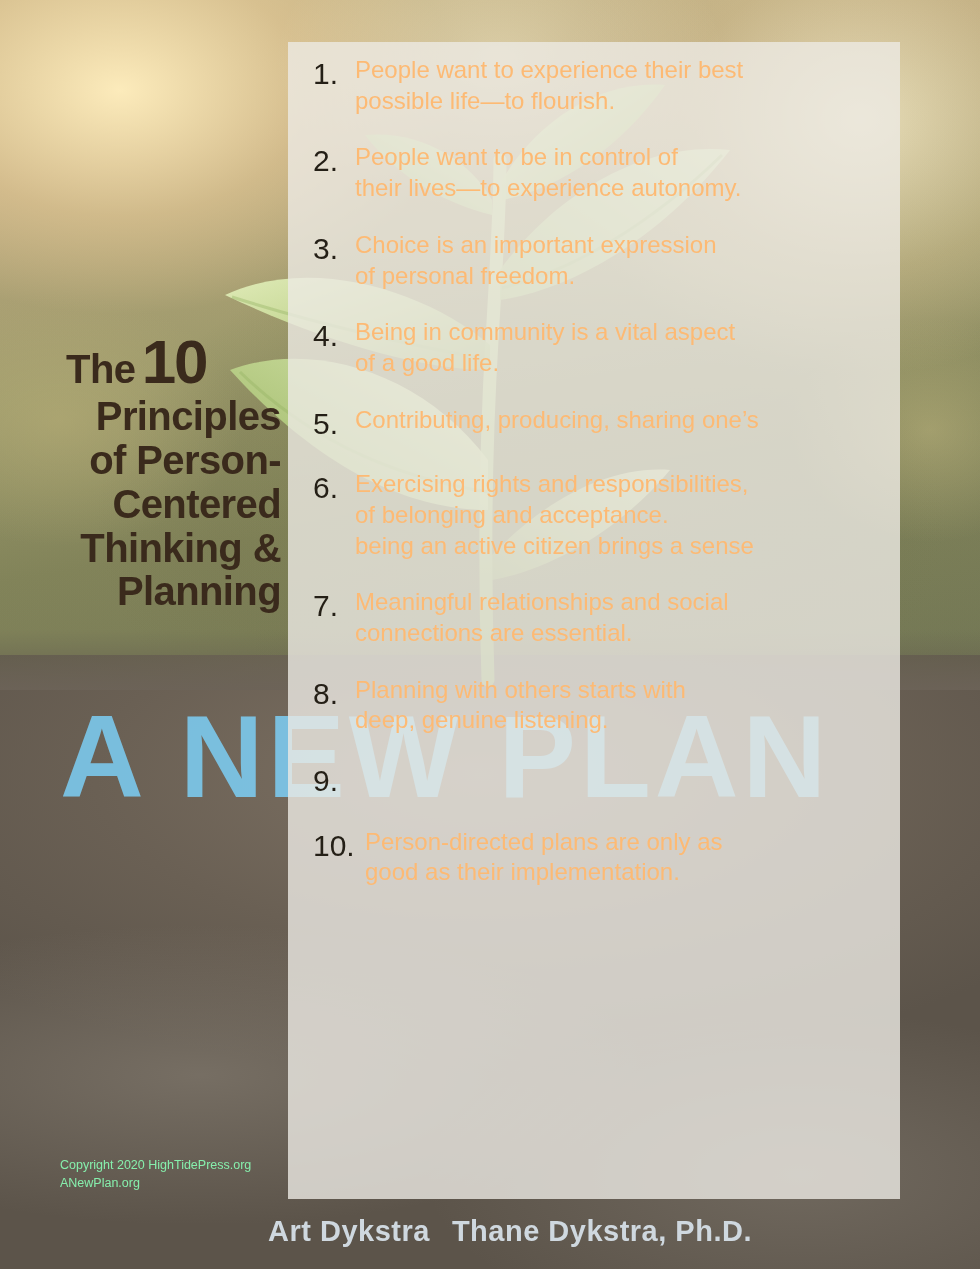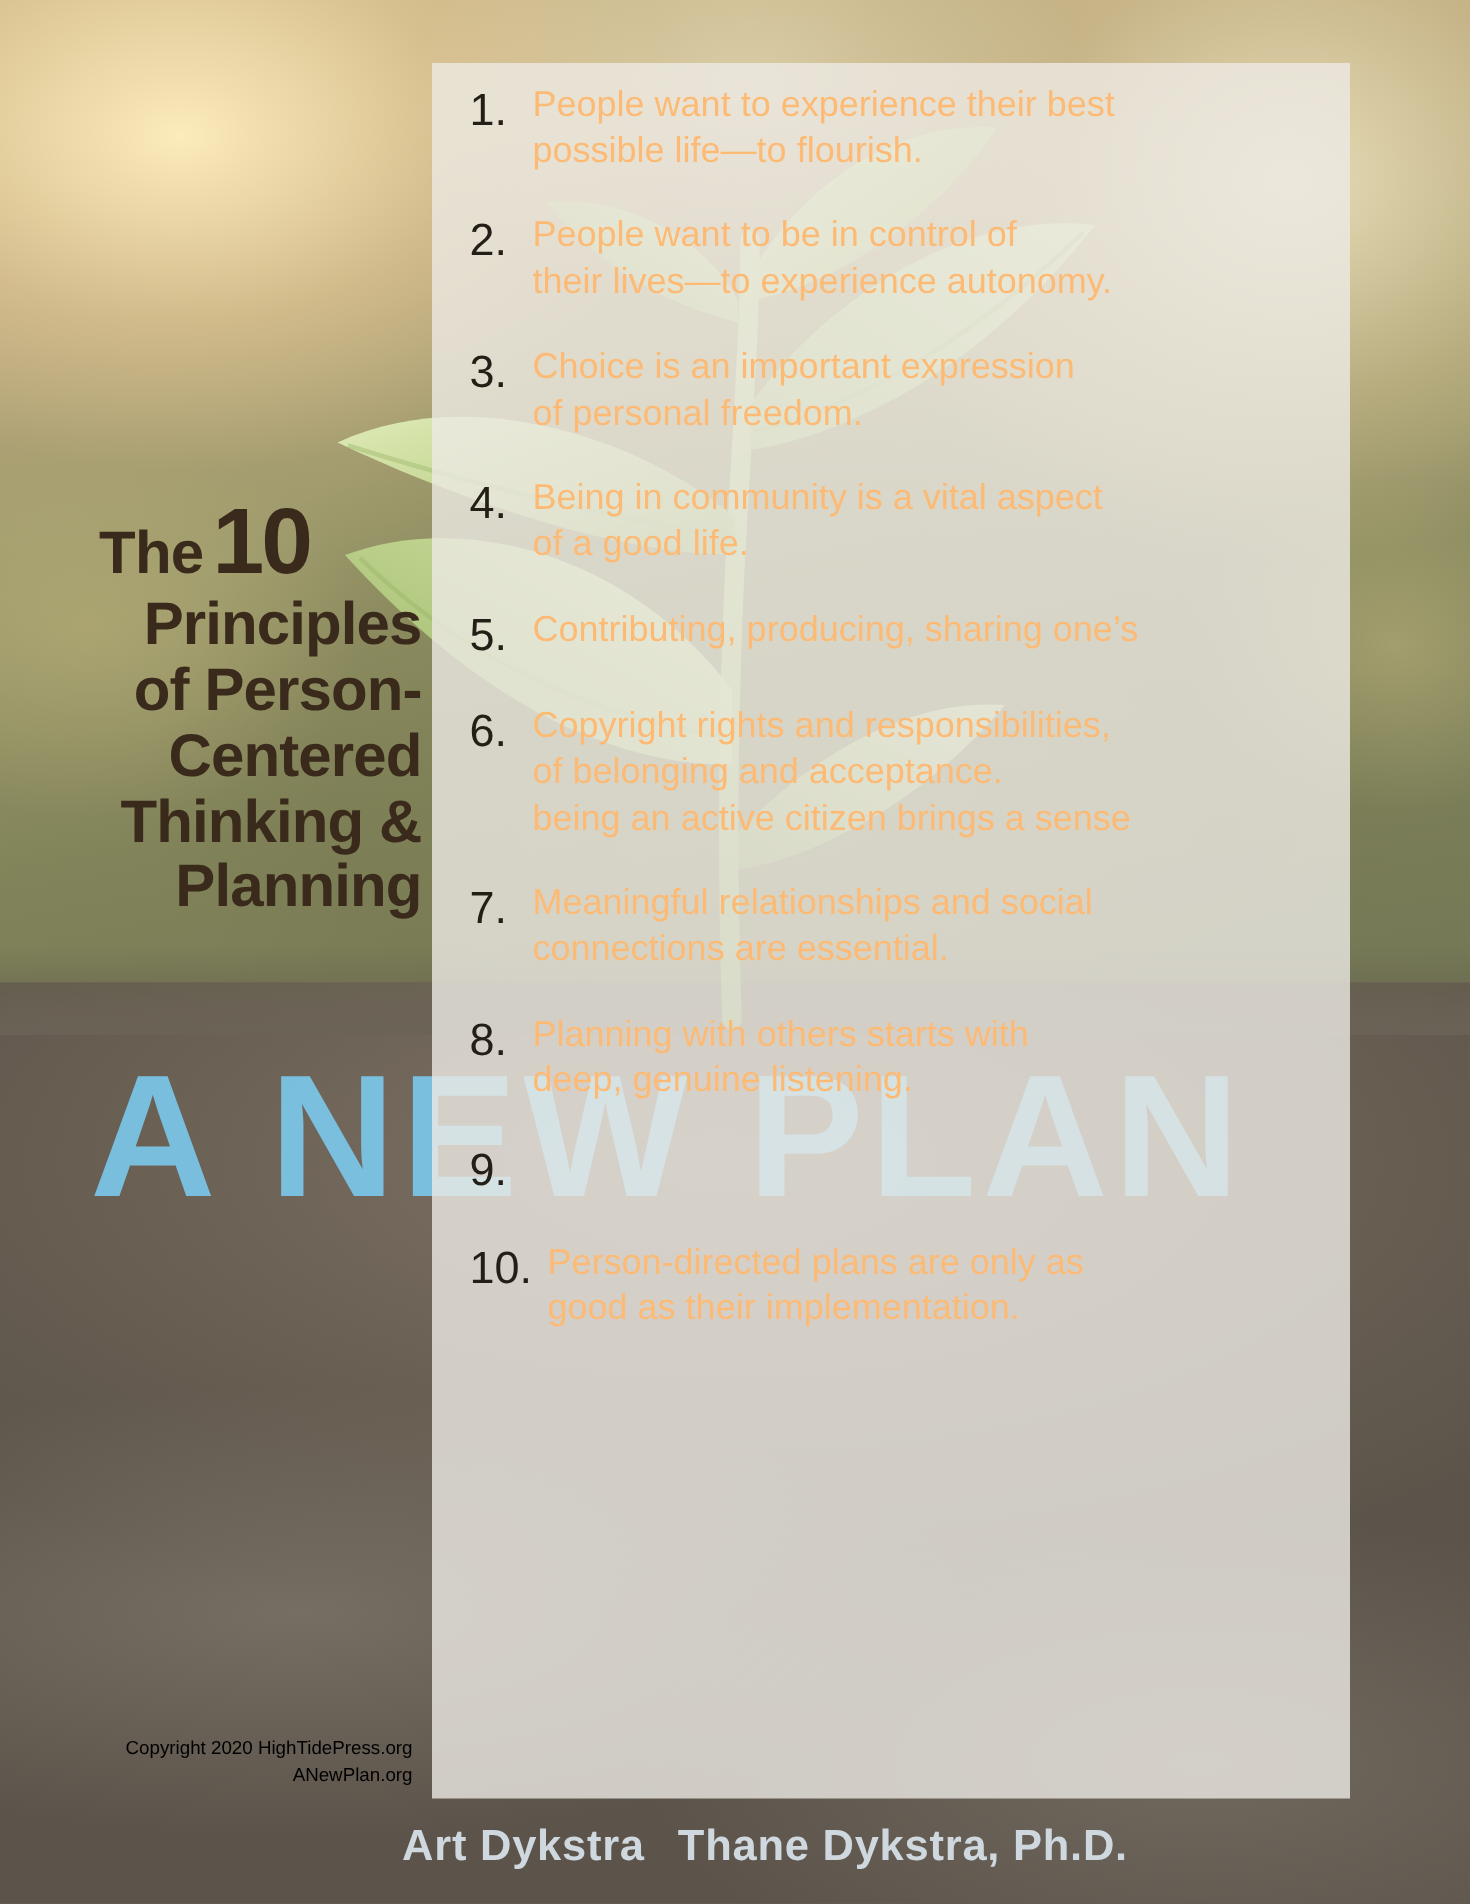--- a/index.html
+++ b/index.html
@@ -147,22 +147,22 @@
     color: #fdba74;
   }
   .txt div { white-space: nowrap; }
 
   
   .copyright {
     position: absolute;
     left: 60px;
     top: 1156px;
     width: 215px;
-    text-align: right;
-    color: #000000;
+    text-align: left;
+    color: #86efac;
     font-size: 12.5px;
     line-height: 1.45;
   }
 
   
   .authors {
     position: absolute;
     left: 0;
     top: 1215px;
     width: 980px;
@@ -279,21 +279,21 @@
     <div class="item">
       <div class="num">5.</div>
       <div class="txt">
         <div>Contributing, producing, sharing one’s</div>
       </div>
     </div>
 
     <div class="item">
       <div class="num">6.</div>
       <div class="txt">
-        <div>Copyright rights and responsibilities,</div>
+        <div>Exercising rights and responsibilities,</div>
         <div>of belonging and acceptance.</div>
         <div>being an active citizen brings a sense</div>
       </div>
     </div>
 
     <div class="item">
       <div class="num">7.</div>
       <div class="txt">
         <div>Meaningful relationships and social</div>
         <div>connections are essential.</div>

